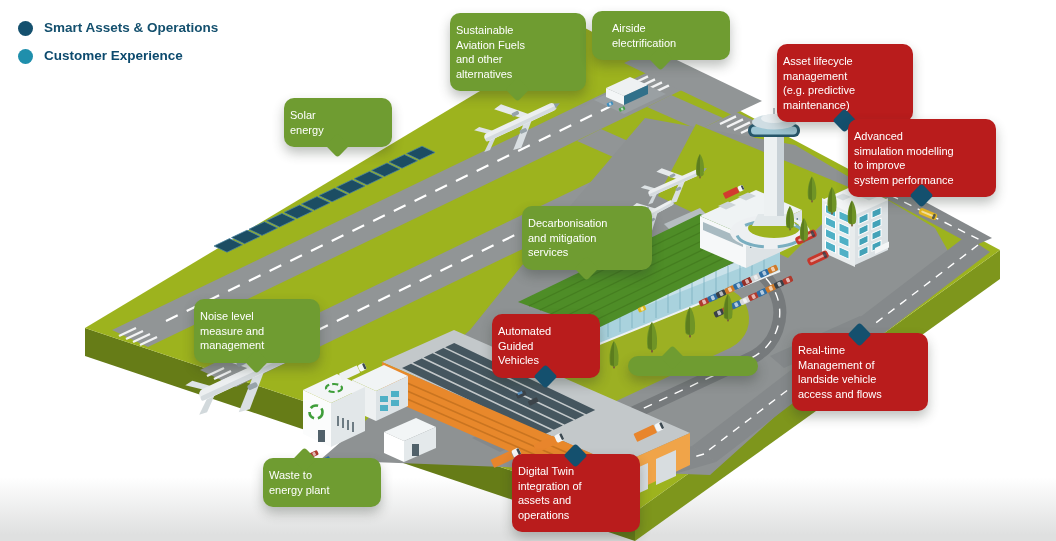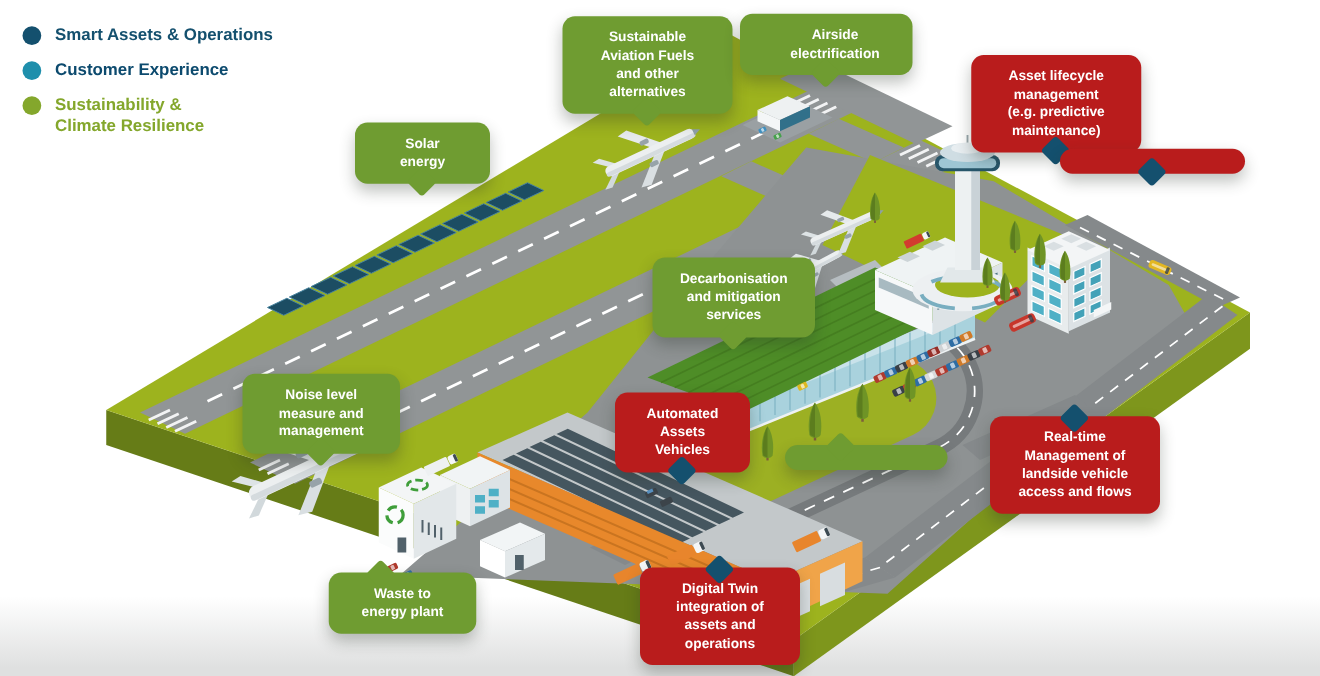--- a/index.html
+++ b/index.html
@@ -10,22 +10,22 @@
   .scene-svg{position:absolute;left:0;top:0;z-index:1;}
   
   .legend{position:absolute;left:18px;top:20px;z-index:3;display:flex;flex-direction:column;gap:11px;}
   .legend-item{display:flex;align-items:flex-start;gap:11px;}
   .legend-dot{width:15px;height:15px;border-radius:50%;flex:0 0 auto;margin-top:1px;}
   .legend-label{font-size:13.5px;font-weight:700;line-height:1.25;white-space:pre-line;}
   .dot-blue{background:#14506e;}   .lbl-blue{color:#14506e;}
   .dot-teal{background:#1f8fac;}   .lbl-teal{color:#0c4a6e;}
   .dot-green{background:#84a72c;}  .lbl-green{color:#84a72c;}
   
-  .callout{position:absolute;z-index:2;border-radius:10px;color:#fff;text-align:center;
-           padding:10px 6px;font-size:11px;font-weight:700;line-height:1.32;
+  .callout{position:absolute;z-index:2;border-radius:10px;color:#fff;
+           padding:10px 6px;font-size:11px;font-weight:400;line-height:1.32;
            box-shadow:0 6px 12px rgba(40,50,40,.30);}
   .callout .txt{white-space:pre-line;display:block;position:relative;z-index:2;}
   .co-green{background:#6f9c31;}
   .co-blue{background:#b91c1c;}
   .callout .tail{position:absolute;width:17px;height:17px;border-radius:3px;
                  transform:rotate(45deg);z-index:1;}
   .co-green .tail{background:#6f9c31;}
   .co-blue .tail{background:#14506e;}
   .tail-bottom{bottom:-7px;left:calc(50% - 9px);}
   .tail-top{top:-7px;left:calc(50% - 9px);}
@@ -305,25 +305,20 @@
 
   <div class="legend">
     <div class="legend-item">
       <span class="legend-dot dot-blue"></span>
       <span class="legend-label lbl-blue">Smart Assets &amp; Operations</span>
     </div>
     <div class="legend-item">
       <span class="legend-dot dot-teal"></span>
       <span class="legend-label lbl-teal">Customer Experience</span>
     </div>
-    <div class="legend-item">
-      <span class="legend-dot dot-green"></span>
-      <span class="legend-label lbl-green">Sustainability &amp;
-Climate Resilience</span>
-    </div>
   </div>
 
   <div class="callout co-green" style="left:284px;top:98px;width:96px;">
     <span class="tail tail-bottom"></span>
     <span class="txt">Solar
 energy</span>
   </div>
   <div class="callout co-green" style="left:450px;top:13px;width:124px;">
     <span class="tail tail-bottom"></span>
     <span class="txt">Sustainable
@@ -338,37 +333,41 @@
   </div>
   <div class="callout co-blue" style="left:777px;top:44px;width:124px;">
     <span class="tail tail-bottom"></span>
     <span class="txt">Asset lifecycle
 management
 (e.g. predictive
 maintenance)</span>
   </div>
   <div class="callout co-blue" style="left:848px;top:119px;width:136px;">
     <span class="tail tail-bottom"></span>
+    <span class="txt">Advanced
+simulation modelling
+to improve
+system performance</span>
   </div>
   <div class="callout co-green" style="left:522px;top:206px;width:118px;">
     <span class="tail tail-bottom"></span>
     <span class="txt">Decarbonisation
 and mitigation
 services</span>
   </div>
   <div class="callout co-green" style="left:194px;top:299px;width:114px;">
     <span class="tail tail-bottom"></span>
     <span class="txt">Noise level
 measure and
 management</span>
   </div>
   <div class="callout co-blue" style="left:492px;top:314px;width:96px;">
     <span class="tail tail-bottom"></span>
     <span class="txt">Automated
-Assets
+Guided
 Vehicles</span>
   </div>
   <div class="callout co-green" style="left:628px;top:356px;width:118px;">
     <span class="tail tail-top tail-left30"></span>
   </div>
   <div class="callout co-blue" style="left:792px;top:333px;width:124px;">
     <span class="tail tail-top"></span>
     <span class="txt">Real-time
 Management of
 landside vehicle

